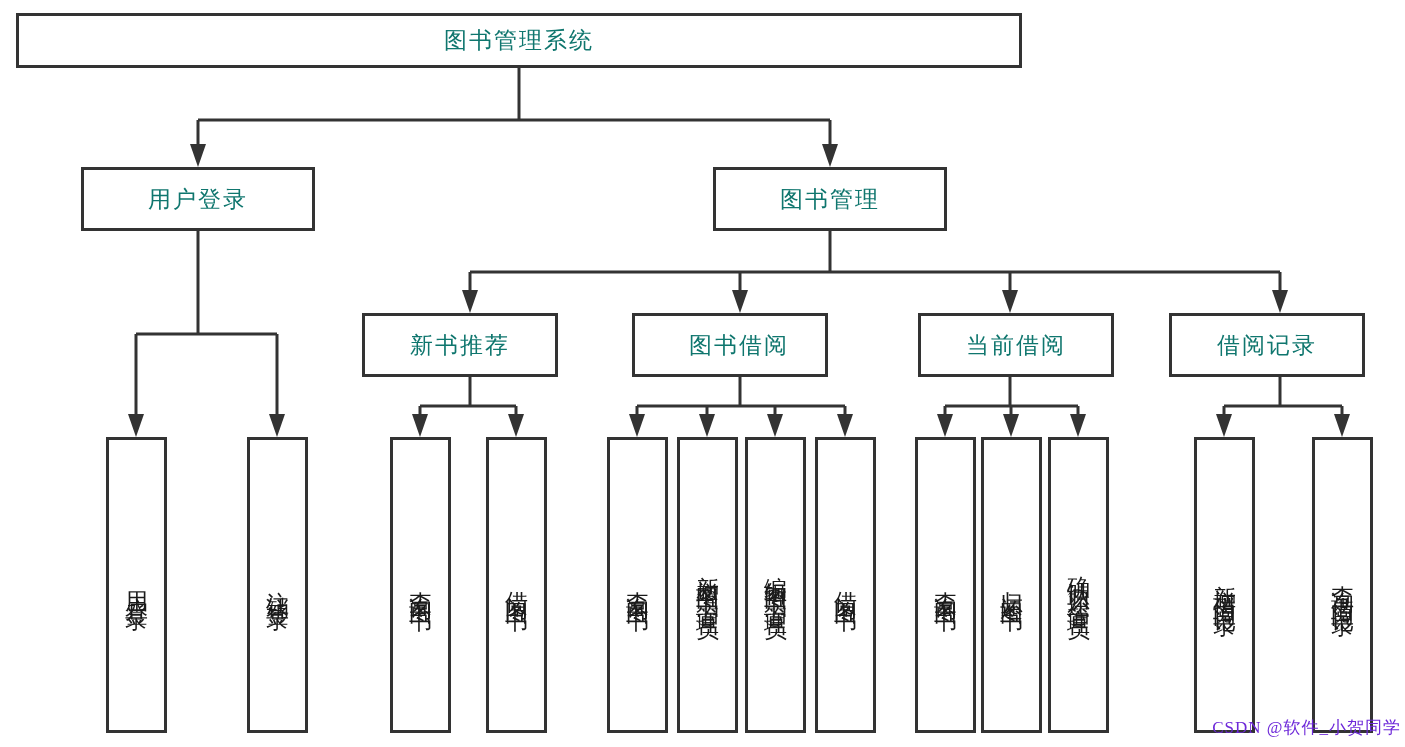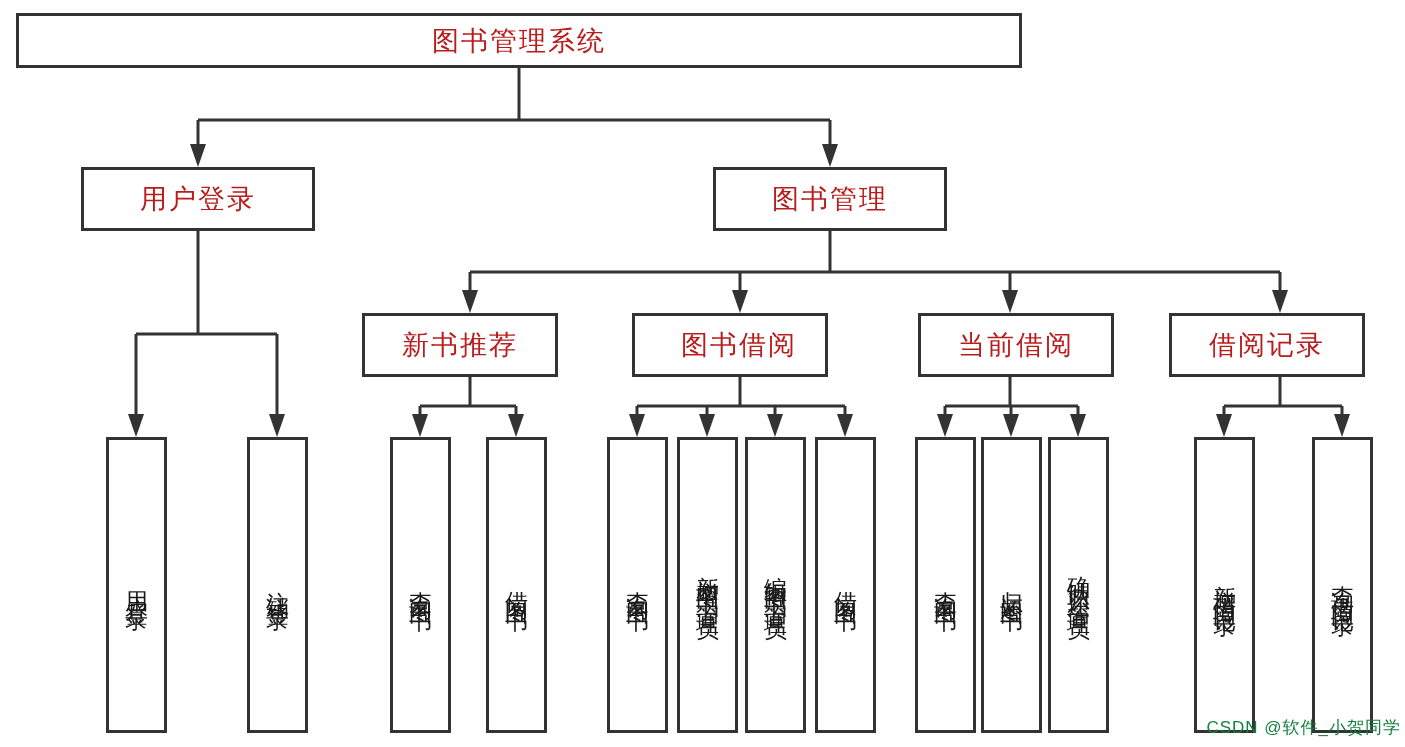--- a/index.html
+++ b/index.html
@@ -26,24 +26,24 @@
     box-sizing: border-box;
     background: #ffffff;
     border: 3px solid #333333;
     display: flex;
     align-items: center;
     justify-content: center;
     z-index: 2;
     color: #1a1a1a;
   }
   .hnode .label {
-    font-size: 27px;
+    font-size: 23px;
     letter-spacing: 2px;
     white-space: nowrap;
-    color: #b91c1c;
+    color: #0f766e;
   }
   .leaf {
     width: 61px;
     height: 296px;
     top: 437px;
   }
   .leaf .label {
     writing-mode: vertical-rl;
     font-size: 23px;
     letter-spacing: 6px;
@@ -52,23 +52,24 @@
   }
   .root-node  { left: 16px;  top: 13px;  width: 1006px; height: 55px; }
   .lvl2       { top: 167px; width: 234px; height: 64px; }
   .lvl3       { top: 313px; width: 196px; height: 64px; }
   #watermark {
     position: absolute;
     right: 4px;
     top: 716px;
     font-size: 17px;
     letter-spacing: 1px;
-    color: #15803d;
+    color: #6d28d9;
     z-index: 3;
     white-space: nowrap;
+    font-family: Liberation Serif, serif;
   }
   svg line, svg polyline { stroke: #333333; stroke-width: 3; fill: none; }
   svg polygon { fill: #333333; stroke: none; }
 </style>
 </head>
 <body>
 
 <div id="canvas">
 
   <svg id="edges" viewBox="0 0 1405 747" xmlns="http://www.w3.org/2000/svg">

